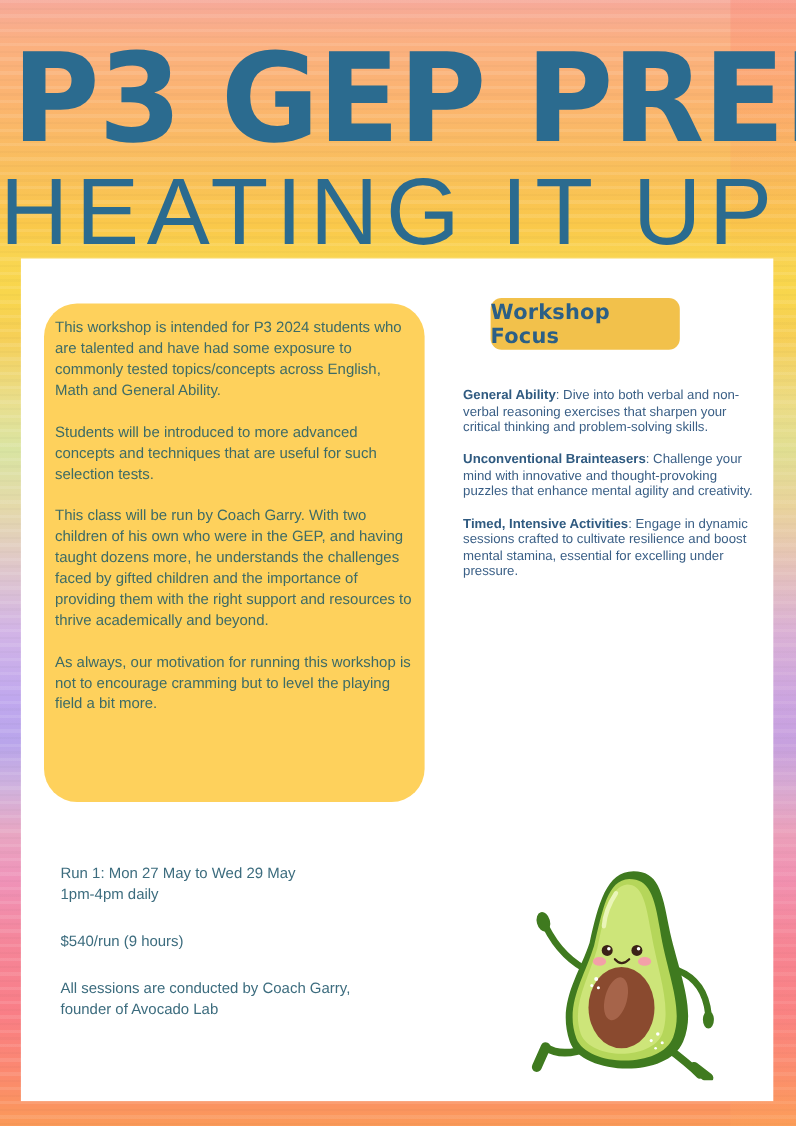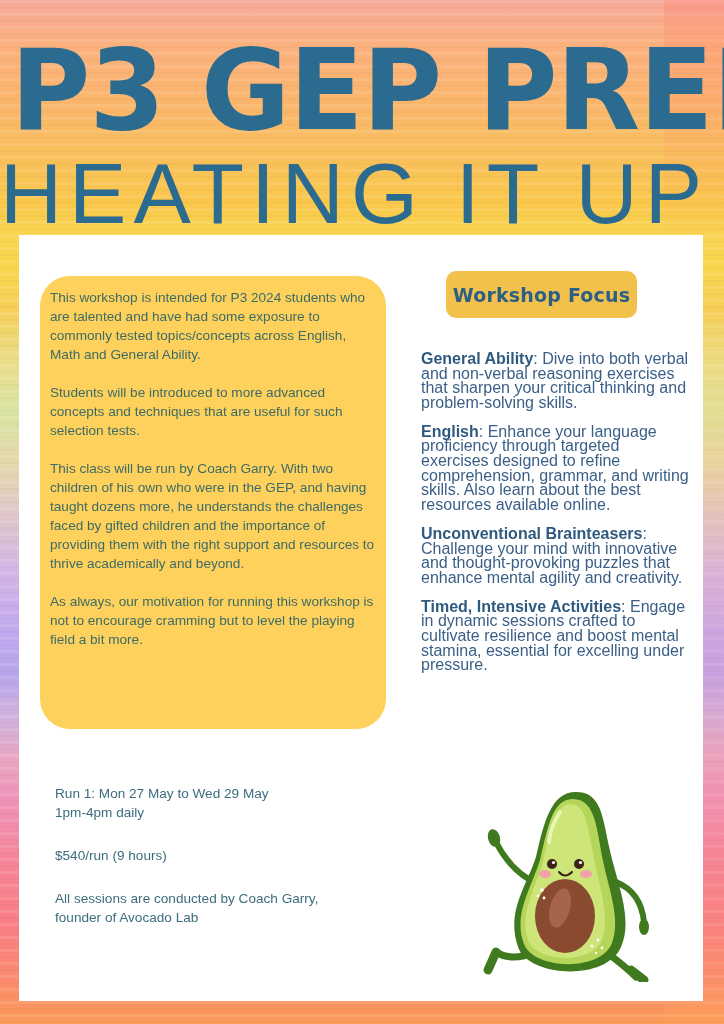--- a/index.html
+++ b/index.html
@@ -96,41 +96,41 @@
   .intro-box p {
     color: #3d6b66;
     font-family: "Liberation Sans", sans-serif;
     font-size: 13.6px;
     line-height: 19px;
     margin-bottom: 19px;
   }
 
   .focus-pill {
     position: absolute; left: 446px; top: 271px;
-    width: 191px; height: 47px;
+    width: 172px; height: 47px;
     background: #f2c14b;
     border-radius: 10px;
     display: flex; align-items: center; justify-content: center;
   }
   .focus-pill span {
     color: #2b5f86;
     font-family: "DejaVu Sans", sans-serif;
     font-weight: bold;
     font-size: 19px;
     letter-spacing: 0.2px;
   }
 
   .focus-list {
     position: absolute; left: 421px; top: 352px;
     width: 270px;
   }
   .focus-item {
     color: #3a5f86;
     font-family: "Liberation Sans", sans-serif;
-    font-size: 16px;
+    font-size: 12px;
     line-height: 14.6px;
     margin-bottom: 14.5px;
   }
   .focus-item b { font-weight: bold; color: #2f5a80; }
 
   .runs {
     position: absolute; left: 55px; top: 760px; width: 320px;
   }
   .runs p {
     color: #3c6c7e;
@@ -164,23 +164,20 @@
   <p>As always, our motivation for running this workshop is not to encourage cramming but to level the playing field a bit more.</p>
 </div>
 
 <div class="focus-pill">
   <span>Workshop Focus</span>
 </div>
 
 <div class="focus-list">
   <div class="focus-item">
     <b>General Ability</b><span>: Dive into both verbal and non-verbal reasoning exercises that sharpen your critical thinking and problem-solving skills.</span>
-  </div>
-  <div class="focus-item">
-    <b>English</b><span>: Enhance your language proficiency through targeted exercises designed to refine comprehension, grammar, and writing skills. Also learn about the best resources available online.</span>
   </div>
   <div class="focus-item">
     <b>Unconventional Brainteasers</b><span>:  Challenge your mind with innovative and thought-provoking puzzles that enhance mental agility and creativity.</span>
   </div>
   <div class="focus-item">
     <b>Timed, Intensive Activities</b><span>: Engage in dynamic sessions crafted to cultivate resilience and boost mental stamina, essential for excelling under pressure.</span>
   </div>
 </div>
 
 <div class="runs">

